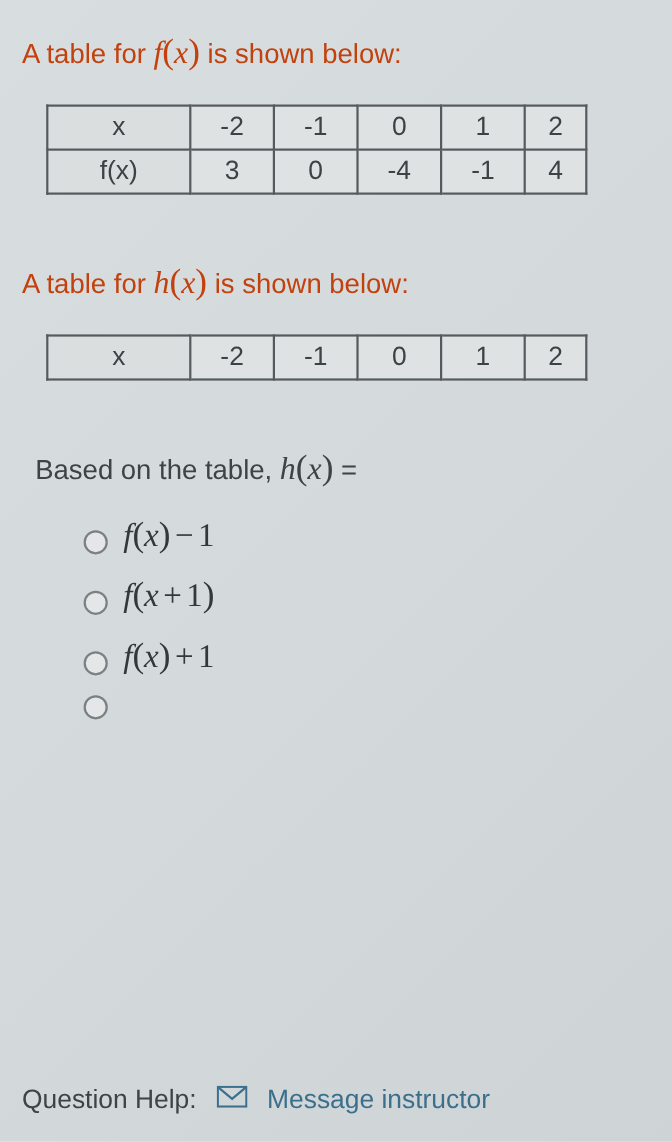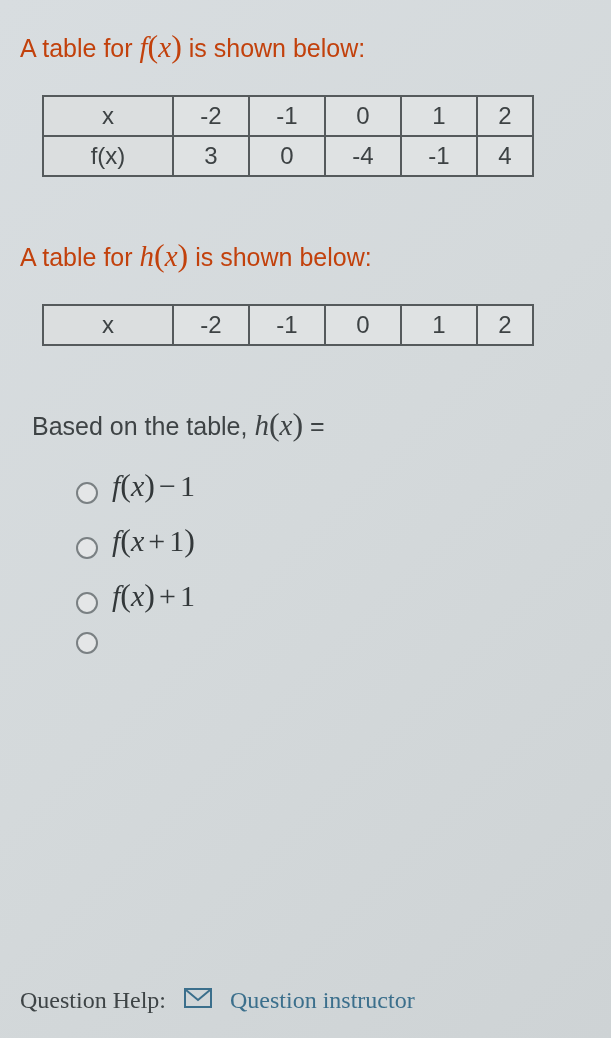--- a/index.html
+++ b/index.html
@@ -90,21 +90,20 @@
     .help-row {
       position: absolute;
       bottom: 24px;
       left: 20px;
       right: 0;
       font-size: 24px;
       color: #3e4446;
       display: flex;
       align-items: center;
       gap: 18px;
-      font-family: Liberation Serif, serif;
     }
     .mail-icon {
       display: inline-block;
       vertical-align: middle;
     }
     .link {
       color: #3b6f8c;
       cursor: pointer;
     }
   </style>
@@ -176,14 +175,14 @@
 </div>
 
 <div class="help-row">
   <span>Question Help:</span>
   <span class="mail-icon">
     <svg width="28" height="20" viewBox="0 0 28 20">
       <rect x="1" y="1" width="26" height="18" fill="none" stroke="#3b6f8c" stroke-width="2"></rect>
       <path d="M2 2 L14 12 L26 2" fill="none" stroke="#3b6f8c" stroke-width="2"></path>
     </svg>
   </span>
-  <span class="link">Question instructor</span>
+  <span class="link">Message instructor</span>
 </div>
 
 </body></html>

